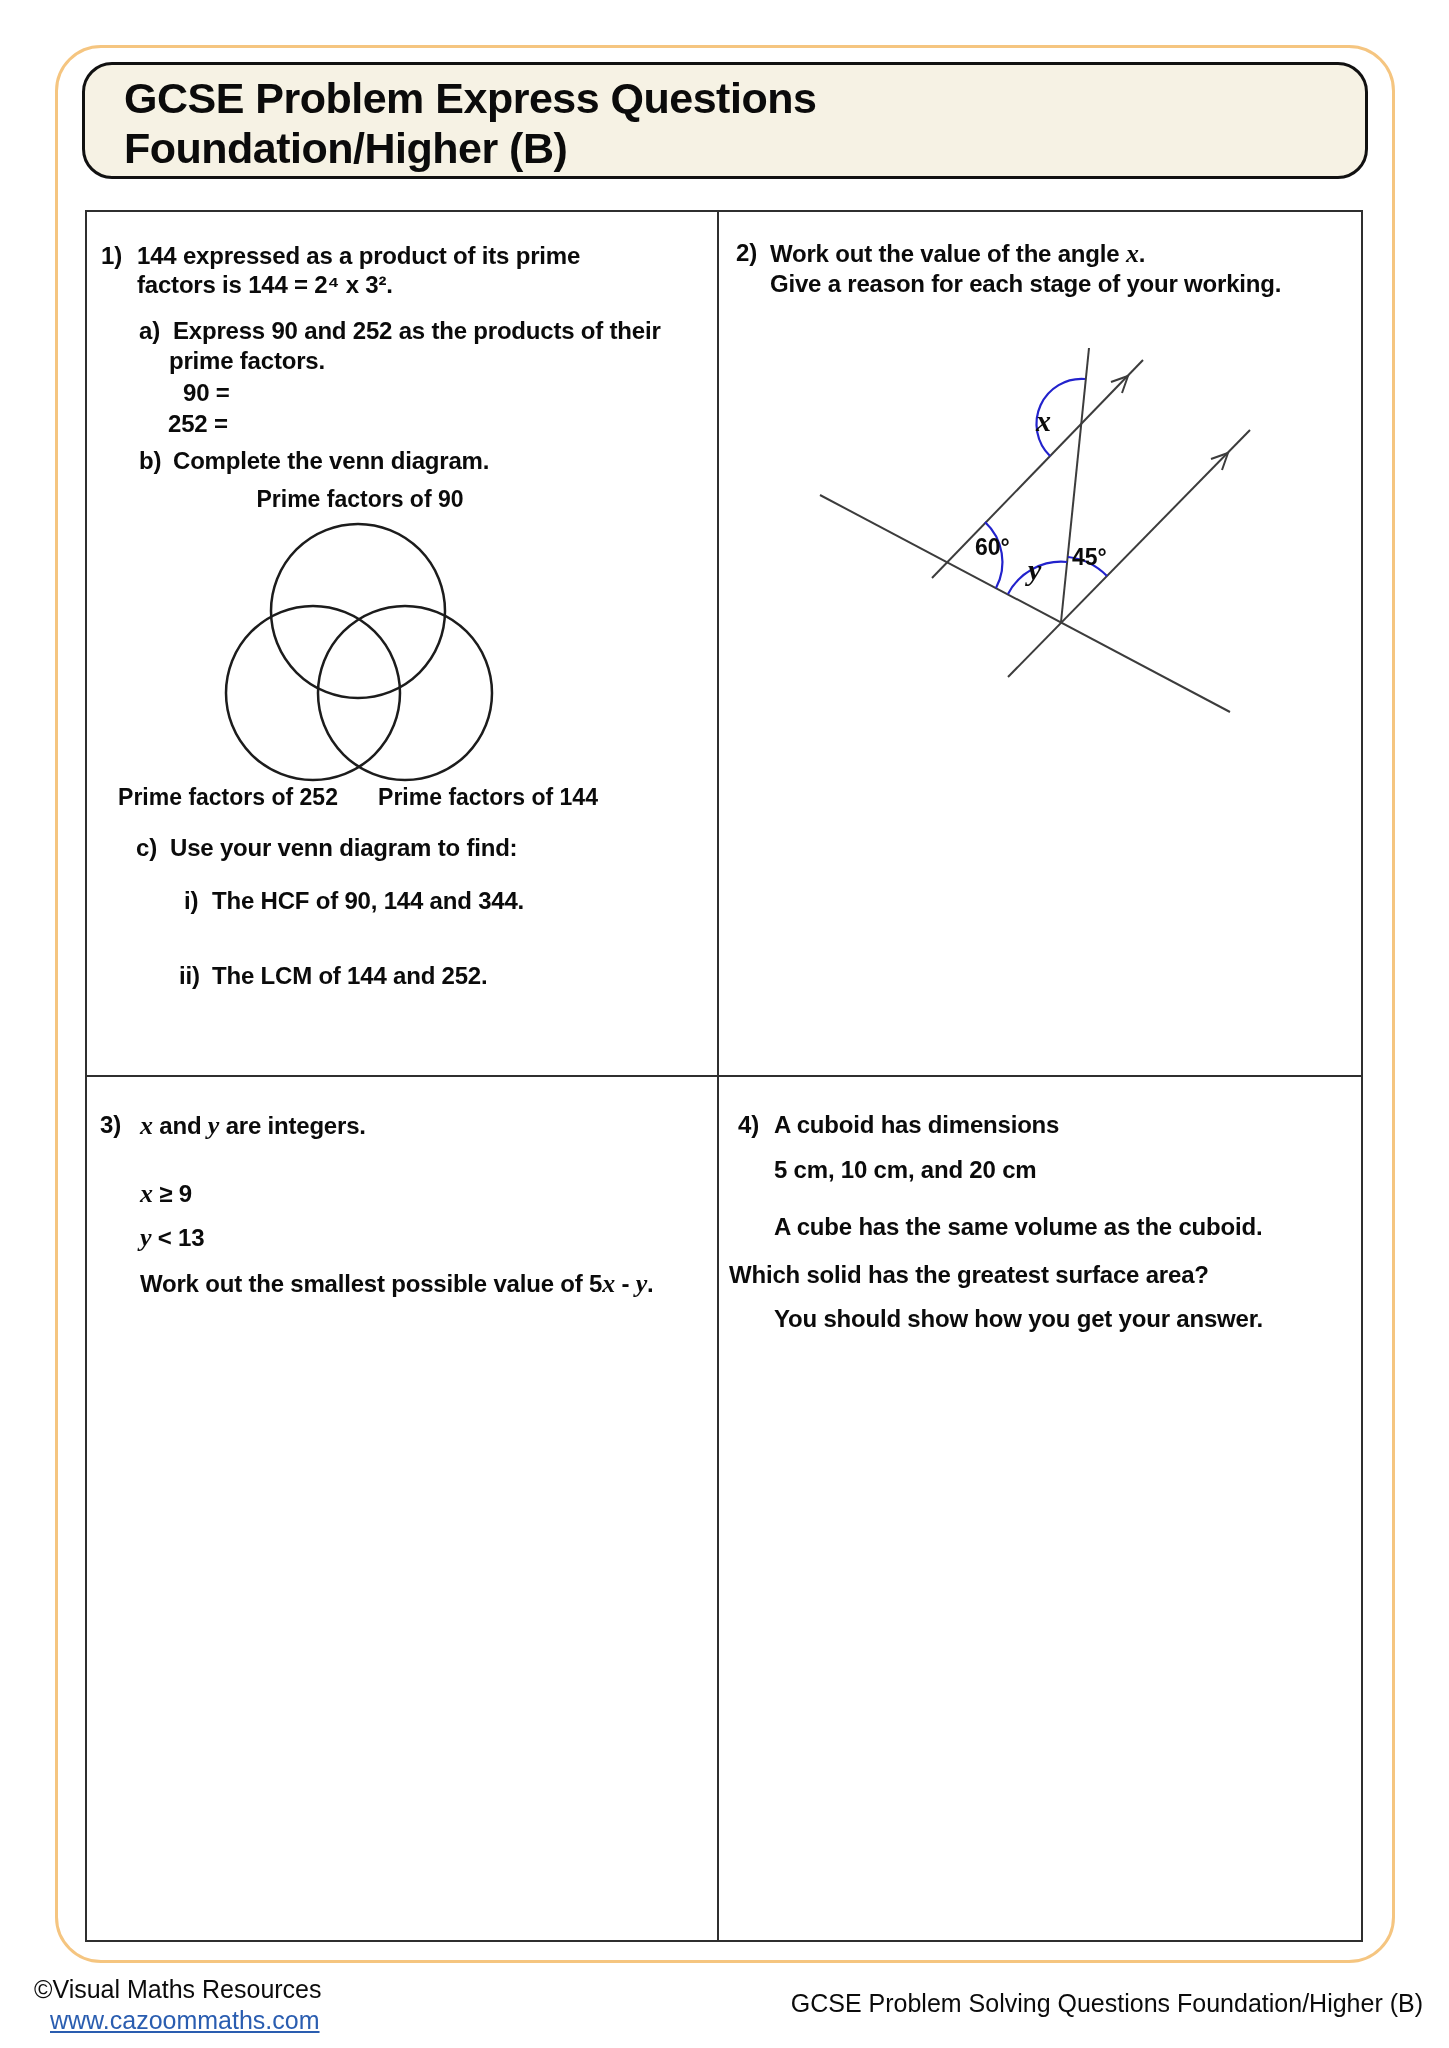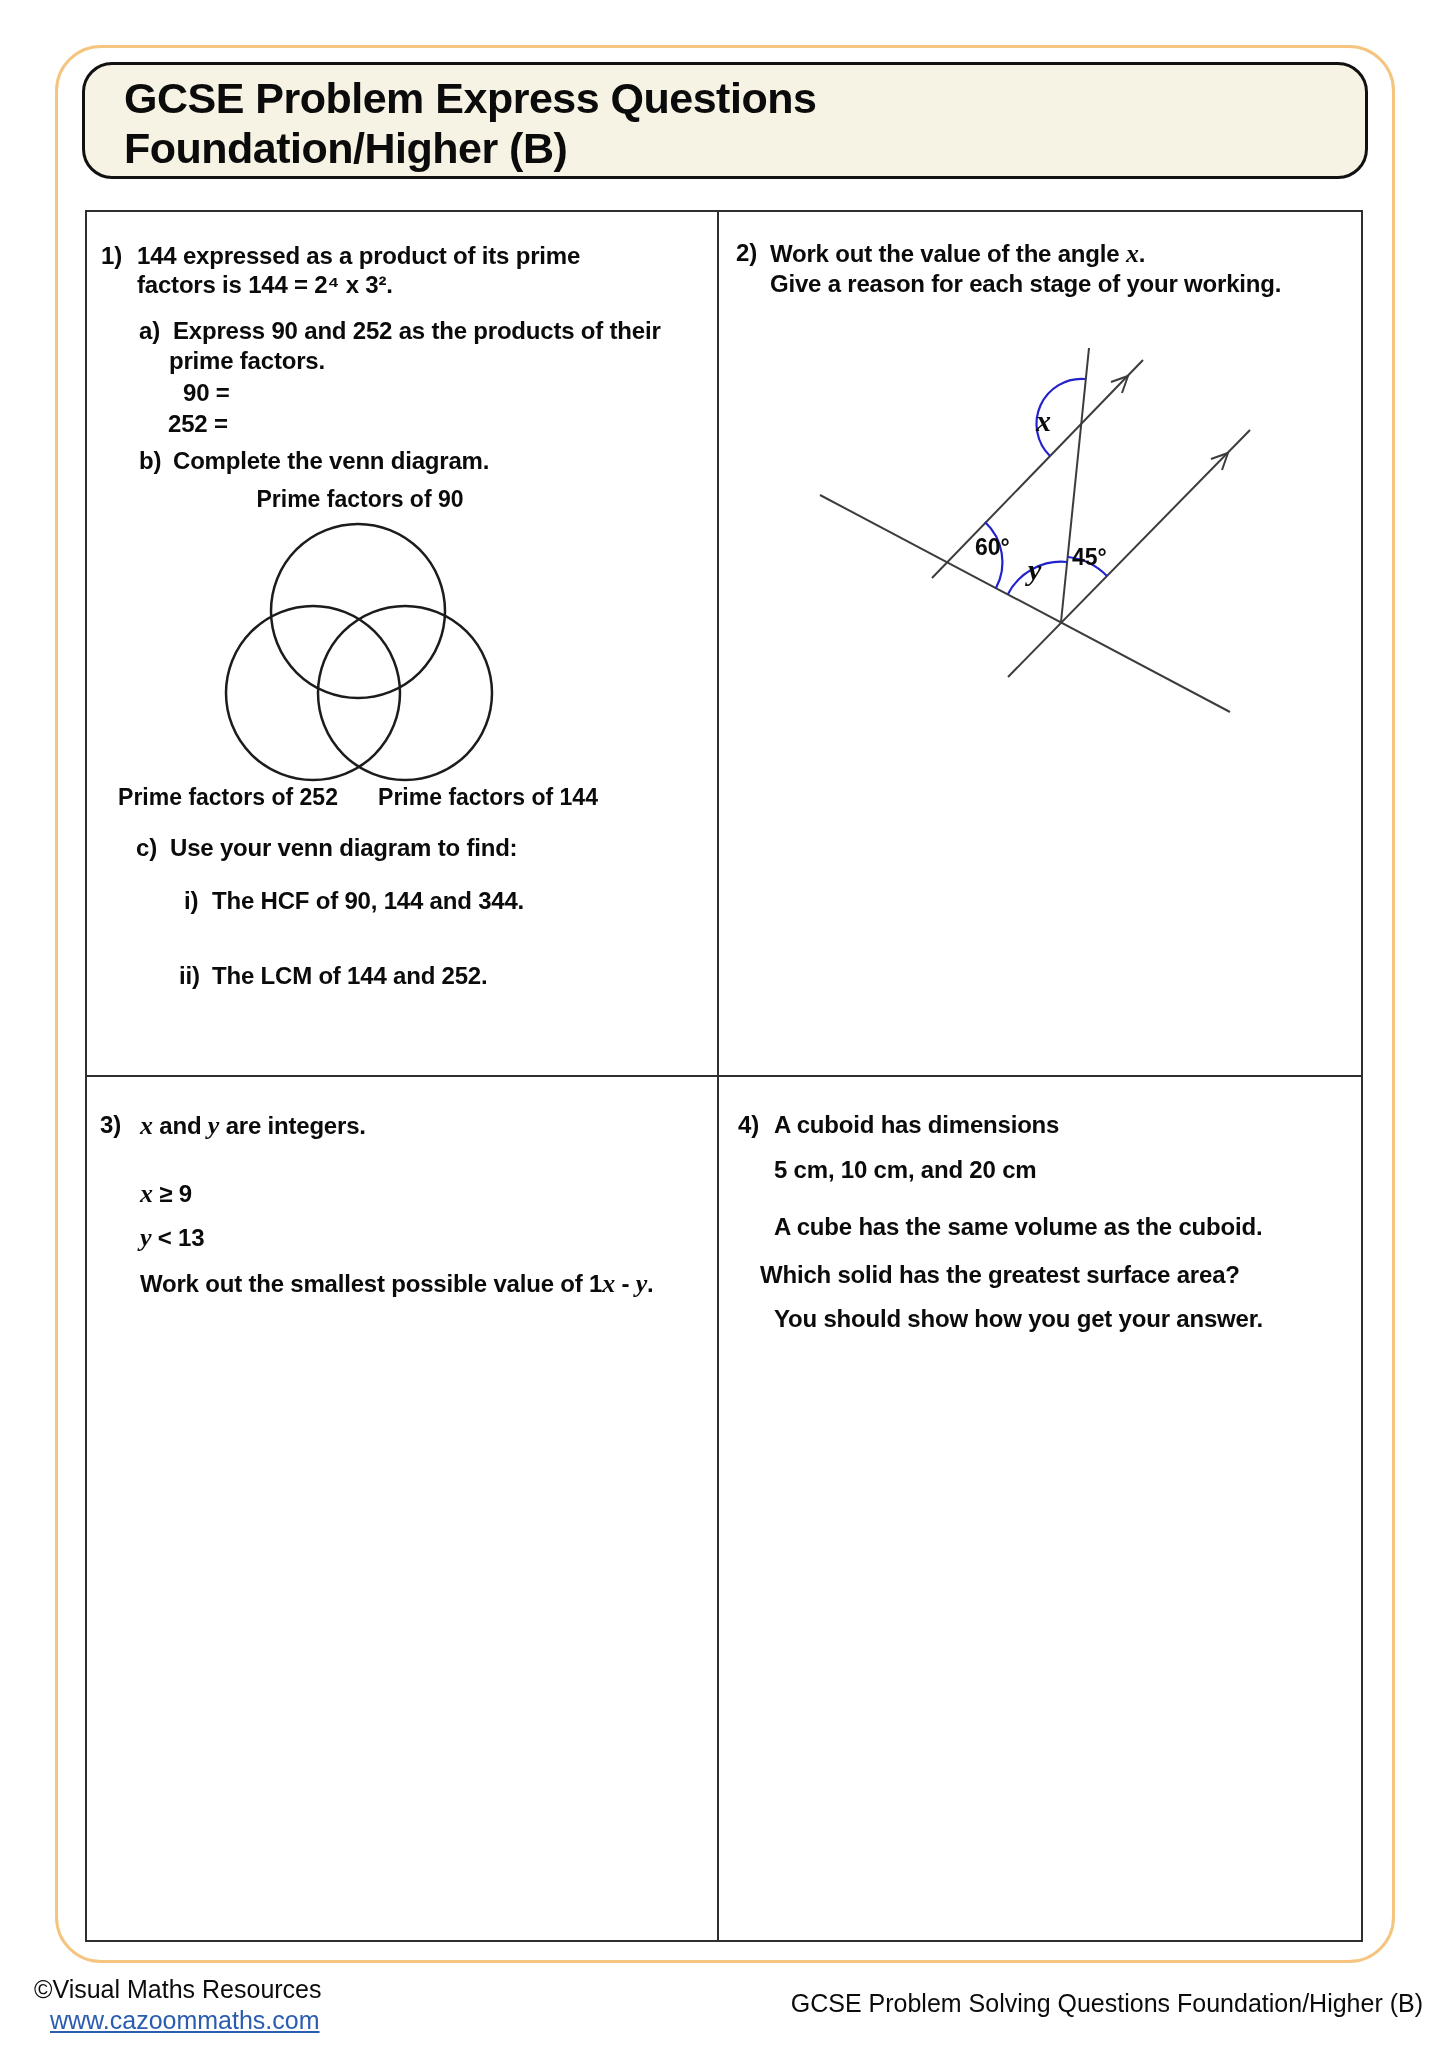--- a/index.html
+++ b/index.html
@@ -116,24 +116,24 @@
 <span class="abs var" style="left:1028px; top:553px;">y</span>
 <span class="abs deg" style="left:1072px; top:544px;">45°</span>
 
 <span class="abs t" style="left:100px; top:1112px;">3)</span>
 <span class="abs t" style="left:140px; top:1112px;"><span class="mi">x</span><span> and </span><span class="mi">y</span><span> are integers.</span></span>
 
 <span class="abs t" style="left:140px; top:1180px;"><span class="mi">x</span><span> ≥ 9</span></span>
 
 <span class="abs t" style="left:140px; top:1224px;"><span class="mi">y</span><span> &lt; 13</span></span>
 
-<span class="abs t" style="left:140px; top:1270px;"><span>Work out the smallest possible value of 1</span><span class="mi">x</span><span> - </span><span class="mi">y</span><span>.</span></span>
+<span class="abs t" style="left:140px; top:1270px;"><span>Work out the smallest possible value of 5</span><span class="mi">x</span><span> - </span><span class="mi">y</span><span>.</span></span>
 
 <span class="abs t" style="left:738px; top:1112px;">4)</span>
 <span class="abs t" style="left:774px; top:1112px;">A cuboid has dimensions</span>
 <span class="abs t" style="left:774px; top:1157px;">5 cm, 10 cm, and 20 cm</span>
 <span class="abs t" style="left:774px; top:1214px;">A cube has the same volume as the cuboid.</span>
-<span class="abs t" style="left:760px; top:1262px;">Which solid has the greatest surface area?</span>
+<span class="abs t" style="left:729px; top:1262px;">Which solid has the greatest surface area?</span>
 <span class="abs t" style="left:774px; top:1306px;">You should show how you get your answer.</span>
 
 <span class="abs footer-text" style="left:34px; top:1975px;">©Visual Maths Resources</span>
 <a class="abs footer-text link" style="left:50px; top:2006px;">www.cazoommaths.com</a>
 <span class="abs footer-text" style="right:26px; top:1989px;">GCSE Problem Solving Questions Foundation/Higher (B)</span>
 
 </body></html>

